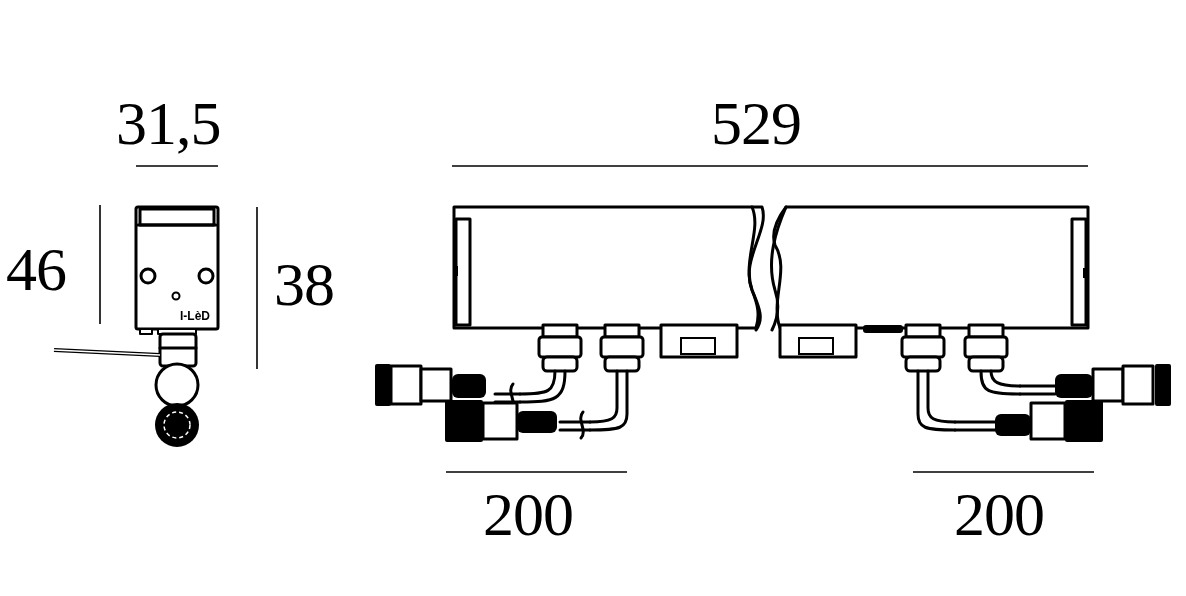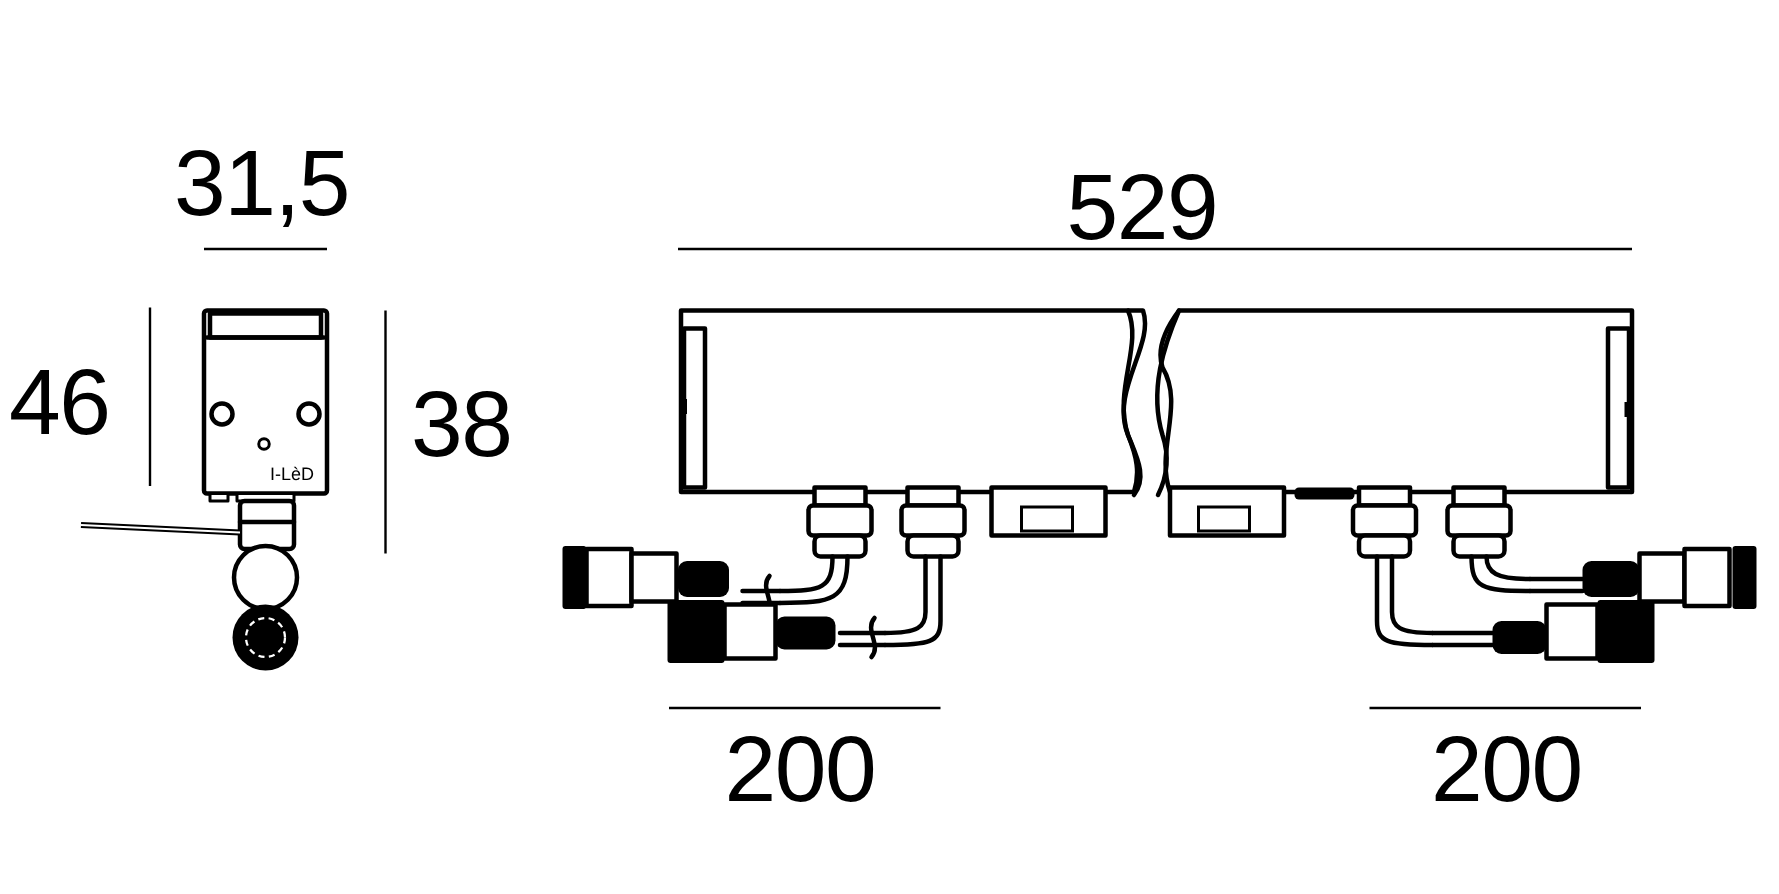--- a/index.html
+++ b/index.html
@@ -1,31 +1,31 @@
 <!DOCTYPE html>
 <html><head>
 <meta charset="utf-8">
 <style>
   html, body { margin: 0; padding: 0; background: #ffffff; }
   body { width: 1186px; height: 596px; position: relative; overflow: hidden; font-family: "Liberation Sans", sans-serif; }
-  .dim { position: absolute; font-family: Liberation Sans, sans-serif; color: #000; font-size: 62px; line-height: 1; letter-spacing: -1px; }
+  .dim { position: absolute; font-family: Liberation Serif, serif; color: #000; font-size: 62px; line-height: 1; letter-spacing: -1px; }
   svg { position: absolute; left: 0; top: 0; }
   .ln { stroke: #000; fill: none; stroke-width: 3; stroke-linecap: round; stroke-linejoin: round; }
   .thin { stroke: #000; fill: none; stroke-width: 1.6; }
   .fillw { fill: #fff; stroke: #000; stroke-width: 3; stroke-linejoin: round; }
   .blk { fill: #000; }
-  .logo { position: absolute; font-family: "Liberation Sans", sans-serif; font-weight: normal; font-size: 12px; color: #000; }
+  .logo { position: absolute; font-family: "Liberation Sans", sans-serif; font-weight: bold; font-size: 12px; color: #000; }
 </style>
 </head>
 <body>
 
 <div class="dim" style="left:116px; top:92px;">31,5</div>
 <div class="dim" style="left:6px; top:238px;">46</div>
 <div class="dim" style="left:274px; top:253px;">38</div>
-<div class="dim" style="left:711px; top:108px;">529</div>
+<div class="dim" style="left:711px; top:92px;">529</div>
 <div class="dim" style="left:483px; top:483px;">200</div>
 <div class="dim" style="left:954px; top:483px;">200</div>
 
 <svg width="1186" height="596" viewBox="0 0 1186 596">
 
   <g>
     <line class="thin" x1="136" y1="166" x2="218" y2="166"></line>
     <line class="thin" x1="100" y1="205" x2="100" y2="324"></line>
     <line class="thin" x1="257" y1="207" x2="257" y2="369"></line>
     <line class="thin" x1="452" y1="166" x2="1088" y2="166"></line>

